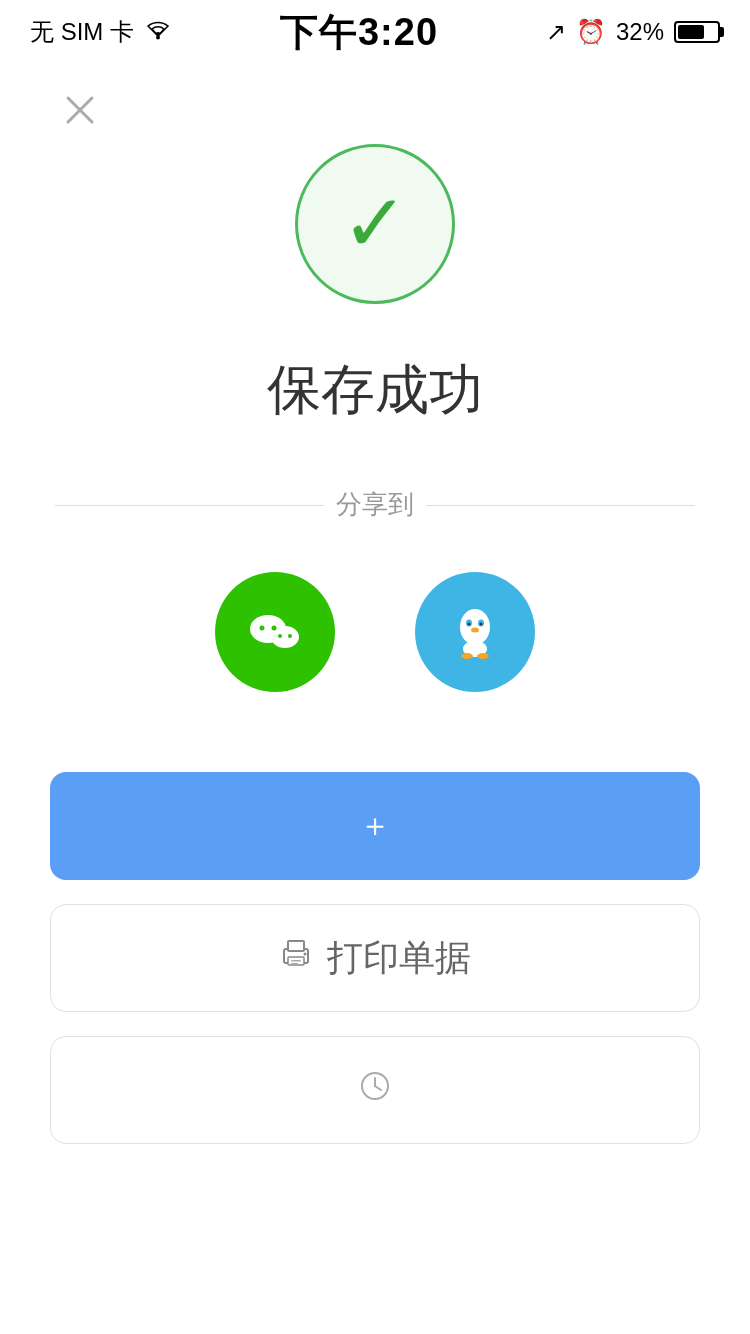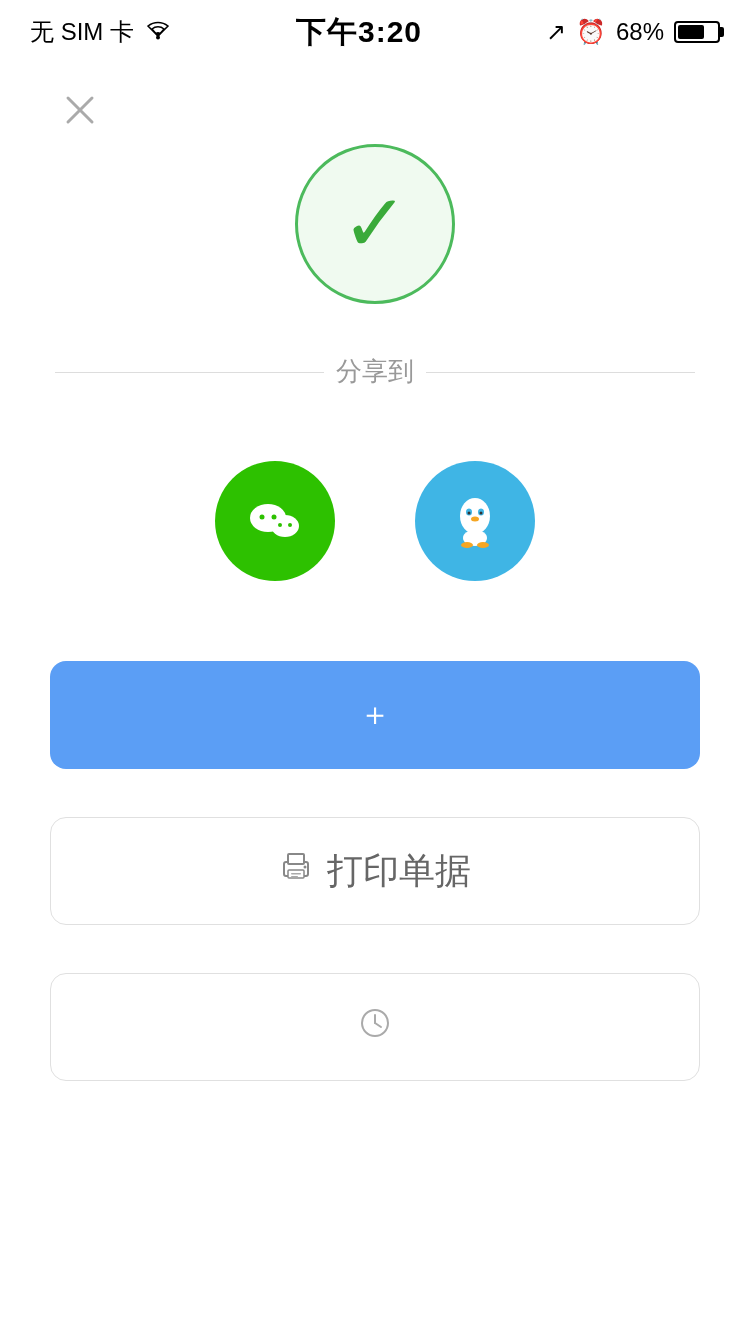--- a/index.html
+++ b/index.html
@@ -33,21 +33,21 @@
 
     .status-left {
       display: flex;
       align-items: center;
       gap: 10px;
       font-size: 24px;
       text-align: center;
     }
 
     .status-center {
-      font-size: 30px;
+      font-size: 38px;
       font-weight: 600;
       letter-spacing: 1px;
     }
 
     .status-right {
       display: flex;
       align-items: center;
       gap: 10px;
       font-size: 24px;
     }
@@ -135,21 +135,21 @@
       margin-bottom: 60px;
     }
 
     
     .share-divider {
       width: 640px;
       position: relative;
       display: flex;
       align-items: center;
       justify-content: center;
-      margin-bottom: 72px;
+      margin-bottom: 50px;
     }
 
     .share-divider::before {
       content: '';
       position: absolute;
       left: 0;
       top: 50%;
       width: 42%;
       height: 1px;
       background: #ddd;
@@ -227,21 +227,20 @@
       border: 1px solid #e0e0e0;
       border-radius: 16px;
       display: flex;
       align-items: center;
       justify-content: center;
       gap: 14px;
       cursor: pointer;
       font-size: 36px;
       color: #666;
       font-weight: 400;
-      margin-top: 24px;
     }
 
     .btn-icon {
       font-size: 32px;
     }
   </style>
 </head>
 <body>
 
 <div class="status-bar">
@@ -253,40 +252,41 @@
         <path d="M14 18L8 11a9 9 0 0 1 12 0L14 18z" fill="none" stroke="#000" stroke-width="1.5" stroke-linecap="round"></path>
         <path d="M14 18L4 8a16 16 0 0 1 20 0L14 18z" fill="none" stroke="#000" stroke-width="1.5" stroke-linecap="round"></path>
         <circle cx="14" cy="19.5" r="2" fill="#000"></circle>
       </svg>
     </span>
   </div>
   <div class="status-center">下午3:20</div>
   <div class="status-right">
     <span>↗</span>
     <span>⏰</span>
-    <span>68%</span>
+    <span>32%</span>
     <div class="battery-bar">
       <div class="battery-fill"></div>
     </div>
   </div>
 </div>
 
 <div class="close-btn">
   <svg viewBox="0 0 36 36" fill="none" xmlns="http://www.w3.org/2000/svg">
     <line x1="6" y1="6" x2="30" y2="30" stroke="#aaa" stroke-width="3" stroke-linecap="round"></line>
     <line x1="30" y1="6" x2="6" y2="30" stroke="#aaa" stroke-width="3" stroke-linecap="round"></line>
   </svg>
 </div>
 
 <div class="main-content">
 
   <div class="success-circle">
     <span class="check-icon">✓</span>
   </div>
 
+  <div class="success-title">保存成功</div>
 
   <div class="share-divider">
     <span class="share-label">分享到</span>
   </div>
 
   <div class="share-icons">
 
     <div class="share-icon-btn wechat-icon">
       <svg width="70" height="70" viewBox="0 0 70 70" fill="none">
 

